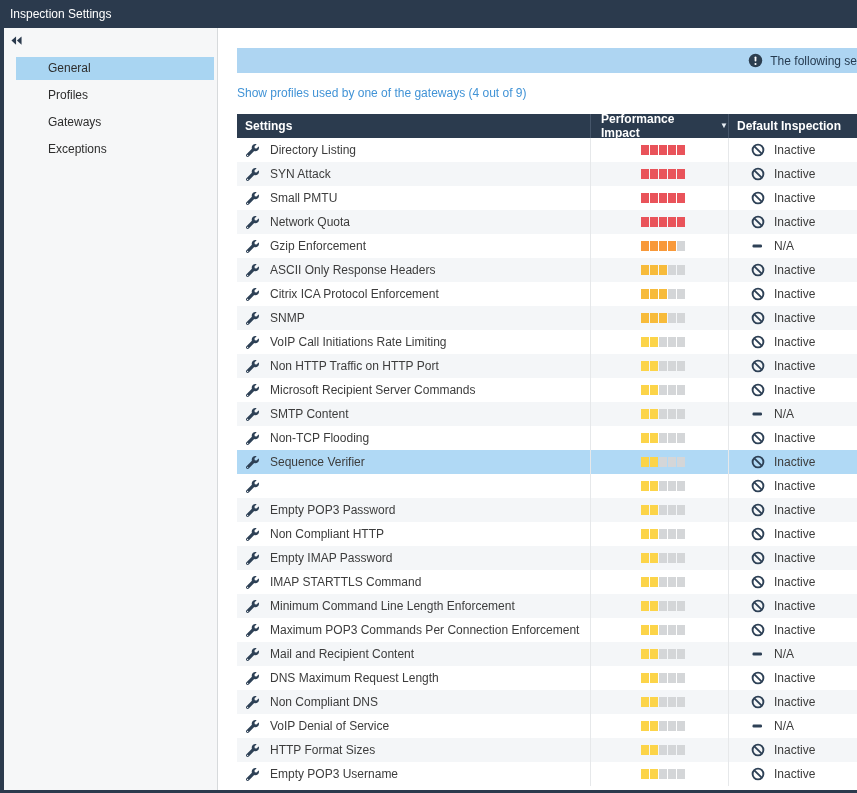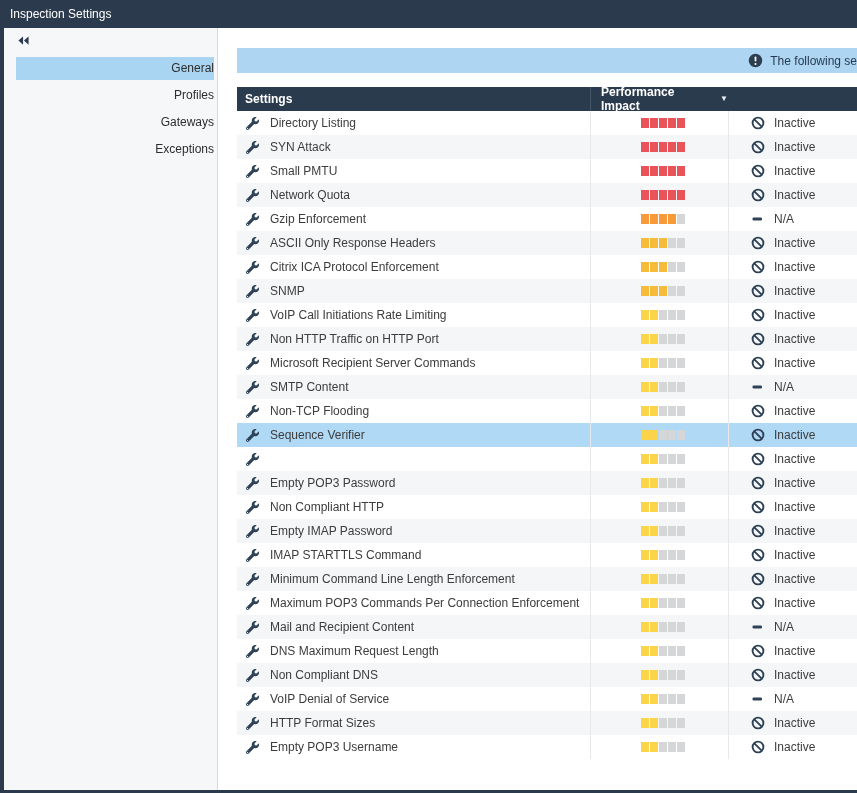--- a/index.html
+++ b/index.html
@@ -11,21 +11,21 @@
   .titlebar{
     height:28px;background:#2b3a4d;color:#fff;display:flex;align-items:center;
     padding-left:10px;font-size:12px;box-sizing:border-box;
   }
   .winbody{
     display:flex;height:765px;box-sizing:border-box;
     border-left:4px solid #2b3a4d;border-bottom:3px solid #2b3a4d;
   }
   .sidebar{
     width:214px;background:#f6f7f8;border-right:1px solid #d7dadc;
-    box-sizing:border-box;padding-top:4px;flex:none;text-align:right;
+    box-sizing:border-box;padding-top:4px;flex:none;
   }
   .collapse-btn{margin:2px 0 0 7px;width:18px;height:12px;cursor:pointer}
   .nav{margin-top:11px}
   .nav-item{
     height:23px;line-height:23px;margin:0 3px 4px 12px;padding-left:32px;
     color:#2d2d2d;cursor:pointer;white-space:nowrap;
   }
   .nav-item.sel{background:#a9d5f2}
   .main{flex:1;background:#fff;padding-left:19px;box-sizing:border-box;overflow:hidden}
   .notice{
@@ -81,30 +81,34 @@
 
     <div class="notice">
       <svg width="15" height="15" viewBox="0 0 16 16">
         <circle cx="8" cy="8" r="7.2" fill="#2c3e50"></circle>
         <rect x="7.05" y="3.6" width="1.9" height="5.4" rx="0.95" fill="#ffffff"></rect>
         <circle cx="8" cy="11.7" r="1.15" fill="#ffffff"></circle>
       </svg>
       <span>The following se</span>
     </div>
 
+    <a class="link">Show profiles used by one of the gateways (4 out of 9)</a>
 
     <div class="tbl">
       <div class="thead">
         <div class="th th-set">
           <span>Settings</span>
         </div>
         <div class="th th-perf">
           <span>Performance Impact</span>
           <span class="sort">▼</span>
         </div>
+        <div class="th th-def">
+          <span>Default Inspection</span>
+        </div>
       </div>
       <div id="tbody">
           <div class="tr">
             <div class="td td-set">
               <svg width="13" height="13" viewBox="0 0 512 512" style="flex:none">
                 <path fill="#2e4156" d="M507.73 109.1c-2.24-9.03-13.54-12.09-20.12-5.51l-74.36 74.36-67.88-11.31-11.31-67.88 74.36-74.36c6.62-6.62 3.43-17.9-5.66-20.16-47.38-11.74-99.55.91-136.58 37.93-39.64 39.64-50.55 97.1-34.05 147.2L18.74 402.76c-24.99 24.99-24.99 65.51 0 90.5 24.99 24.99 65.51 24.99 90.5 0l213.21-213.21c50.12 16.71 107.47 5.68 147.37-34.22 37.07-37.07 49.7-89.32 37.91-136.73zM64 472c-13.25 0-24-10.75-24-24 0-13.26 10.75-24 24-24s24 10.74 24 24c0 13.25-10.75 24-24 24z"></path>
               </svg>
               <span class="nm">Directory Listing</span>
             </div>
             <div class="td td-perf">

